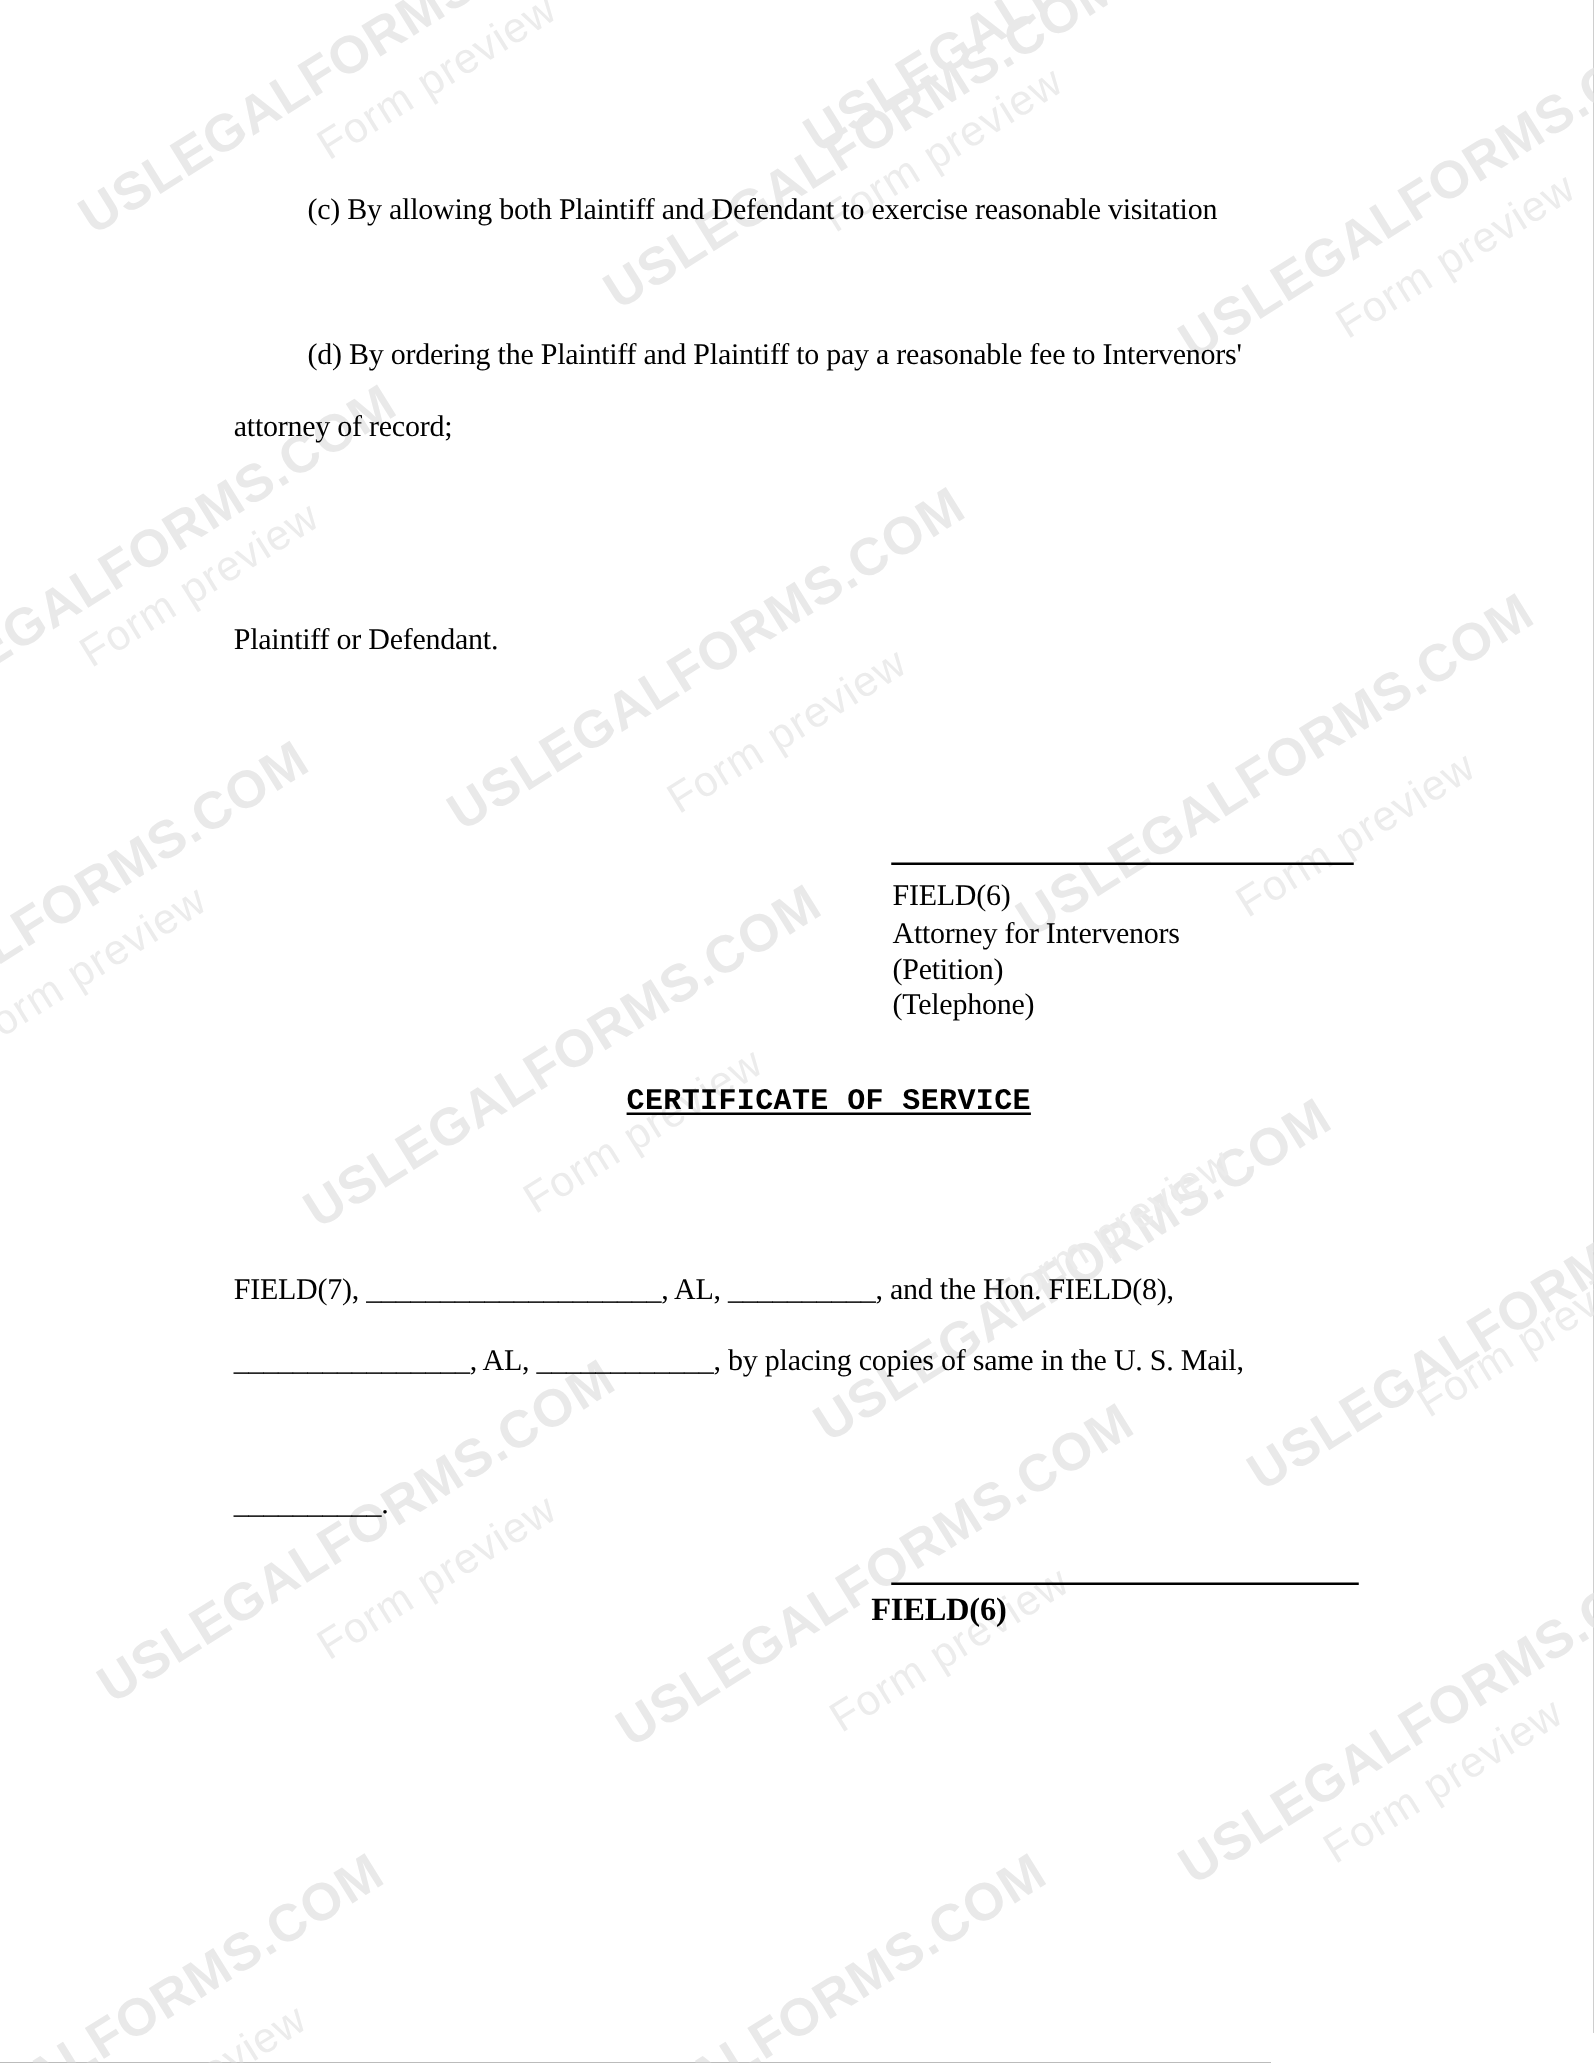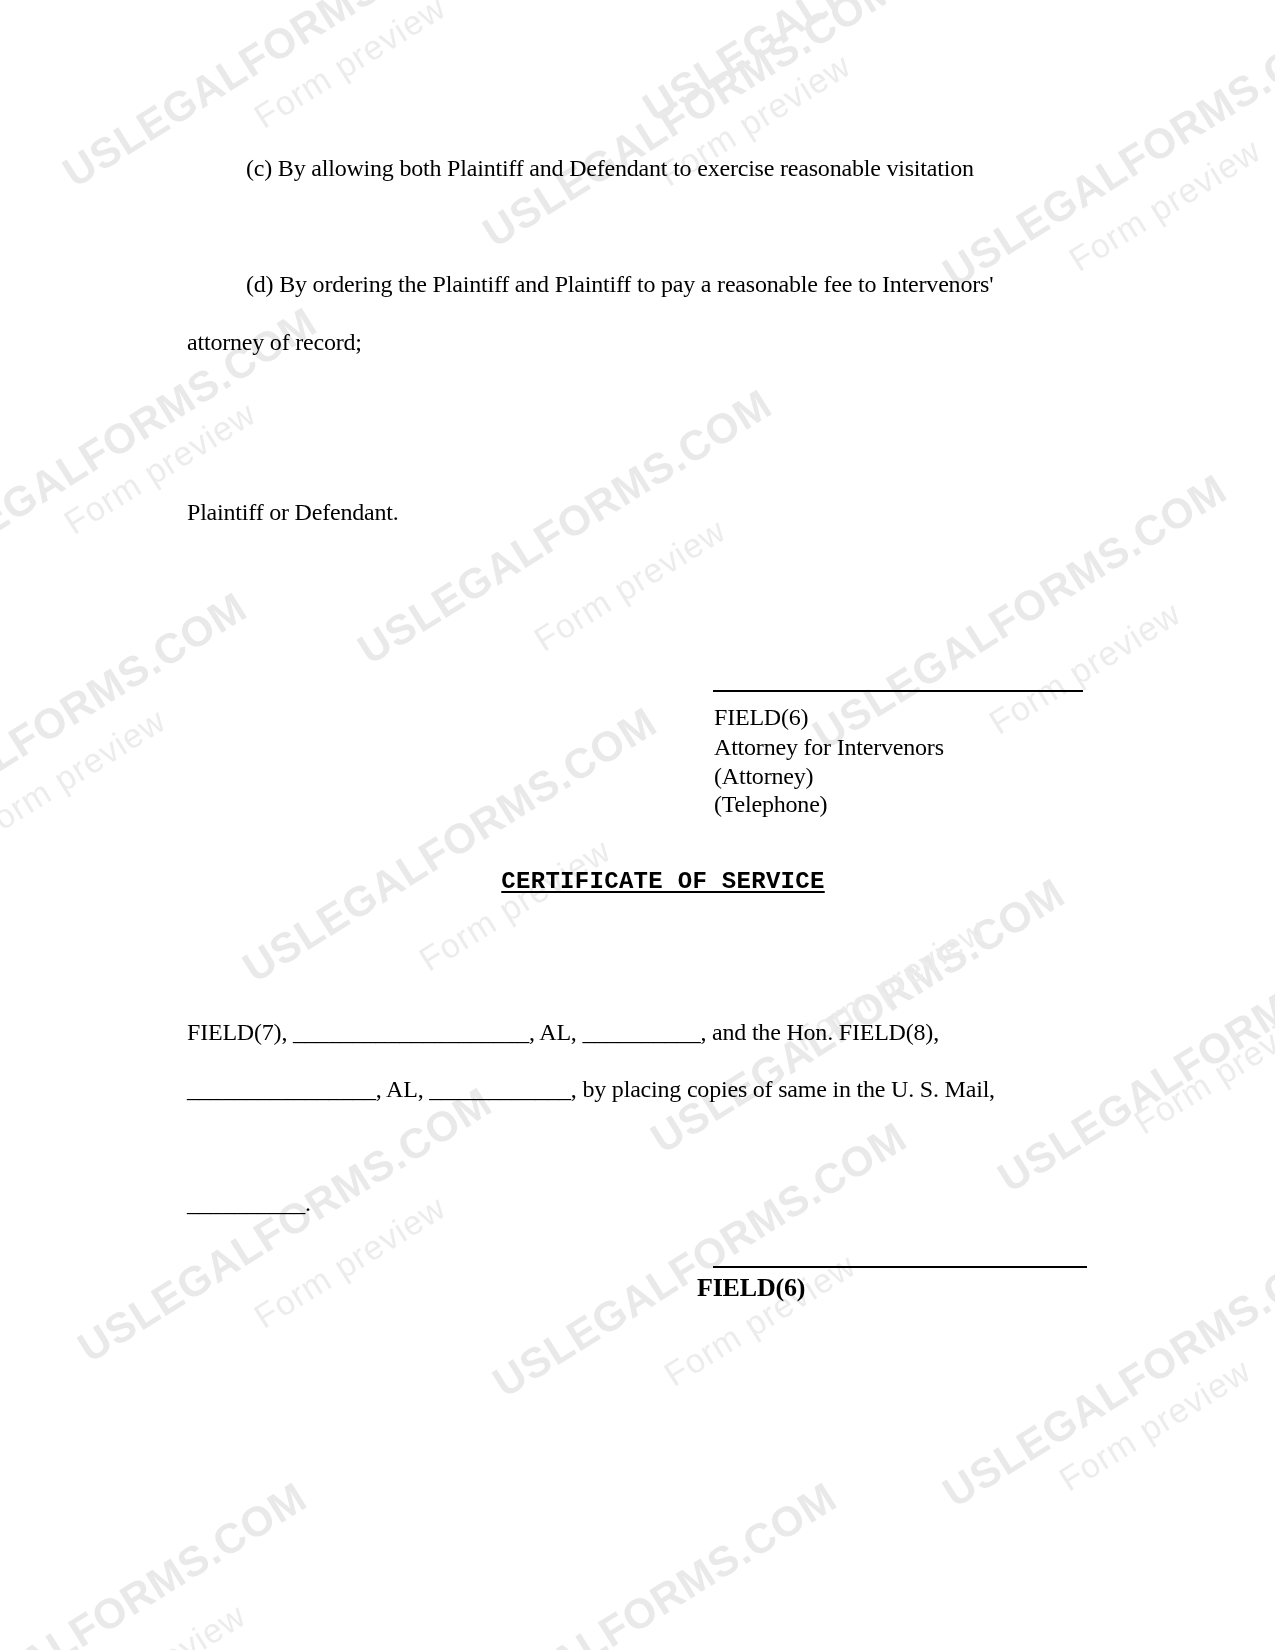--- a/index.html
+++ b/index.html
@@ -92,21 +92,21 @@
 
     <div class="line" style="left:246px;top:269px">(d) By ordering the Plaintiff and Plaintiff to pay a reasonable fee to Intervenors'</div>
     <div class="line" style="left:187px;top:327px">attorney of record;</div>
 
     <div class="line" style="left:187px;top:497px">Plaintiff or Defendant.</div>
 
 
     <div class="sig-rule" style="left:713px;top:690px;width:370px"></div>
     <div class="line" style="left:714px;top:702px">FIELD(6)</div>
     <div class="line" style="left:714px;top:732px">Attorney for Intervenors</div>
-    <div class="line" style="left:714px;top:761px">(Attorney)</div>
+    <div class="line" style="left:714px;top:761px">(Petition)</div>
     <div class="line" style="left:714px;top:789px">(Telephone)</div>
 
     <div class="heading" style="left:663px;top:868px">CERTIFICATE OF SERVICE</div>
 
     <div class="line" style="left:187px;top:1017px">FIELD(7), ____________________, AL, __________, and the Hon. FIELD(8),</div>
     <div class="line" style="left:187px;top:1074px">________________, AL, ____________, by placing copies of same in the U. S. Mail,</div>
     <div class="line" style="left:187px;top:1188px">__________.</div>
 
     <div class="sig-rule" style="left:713px;top:1266px;width:374px"></div>
     <div class="line bold" style="left:697px;top:1273px">FIELD(6)</div>

